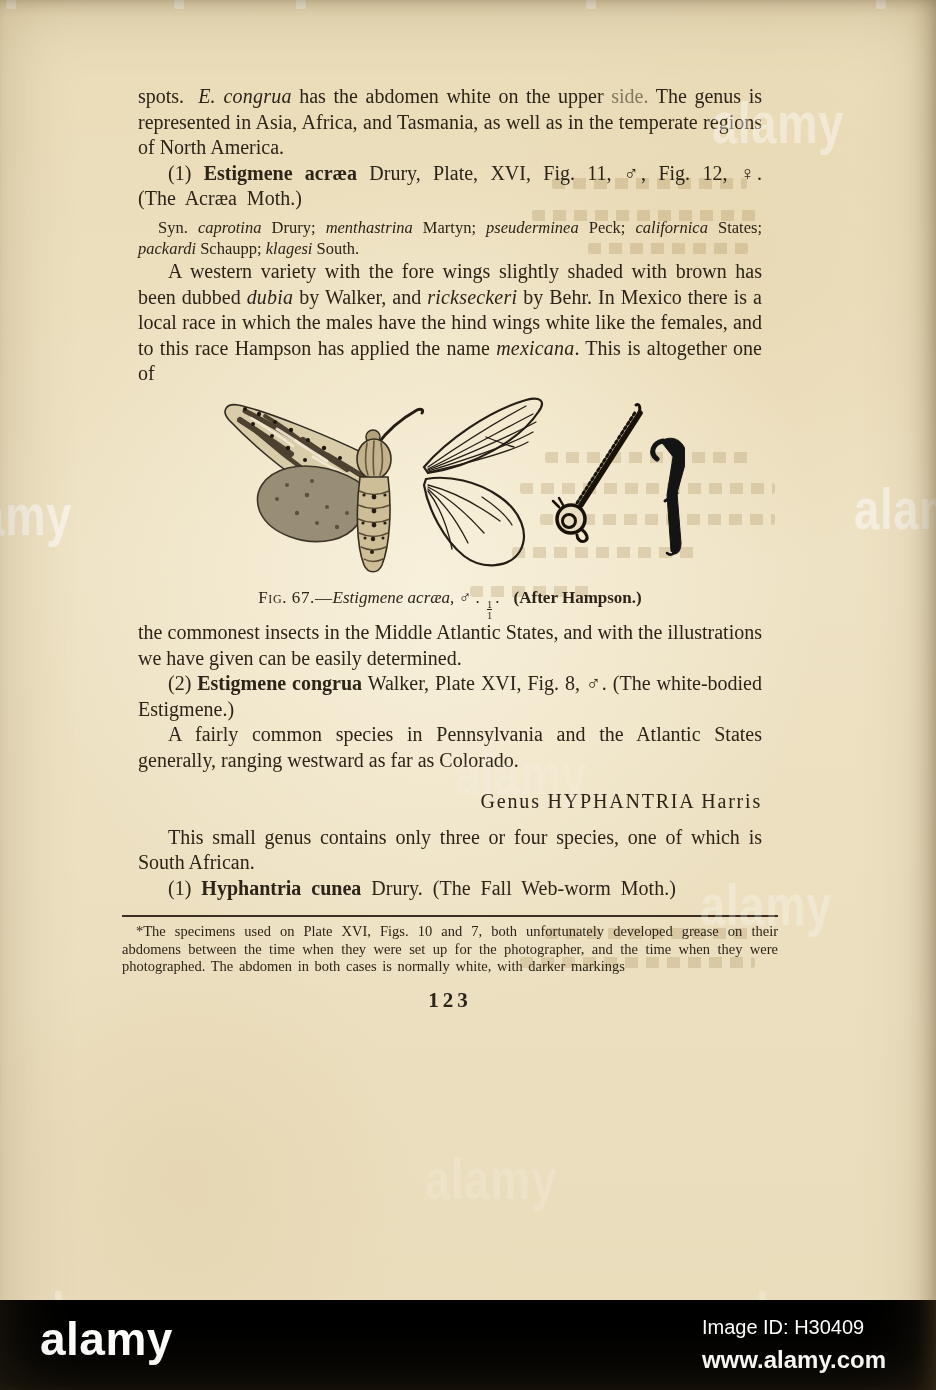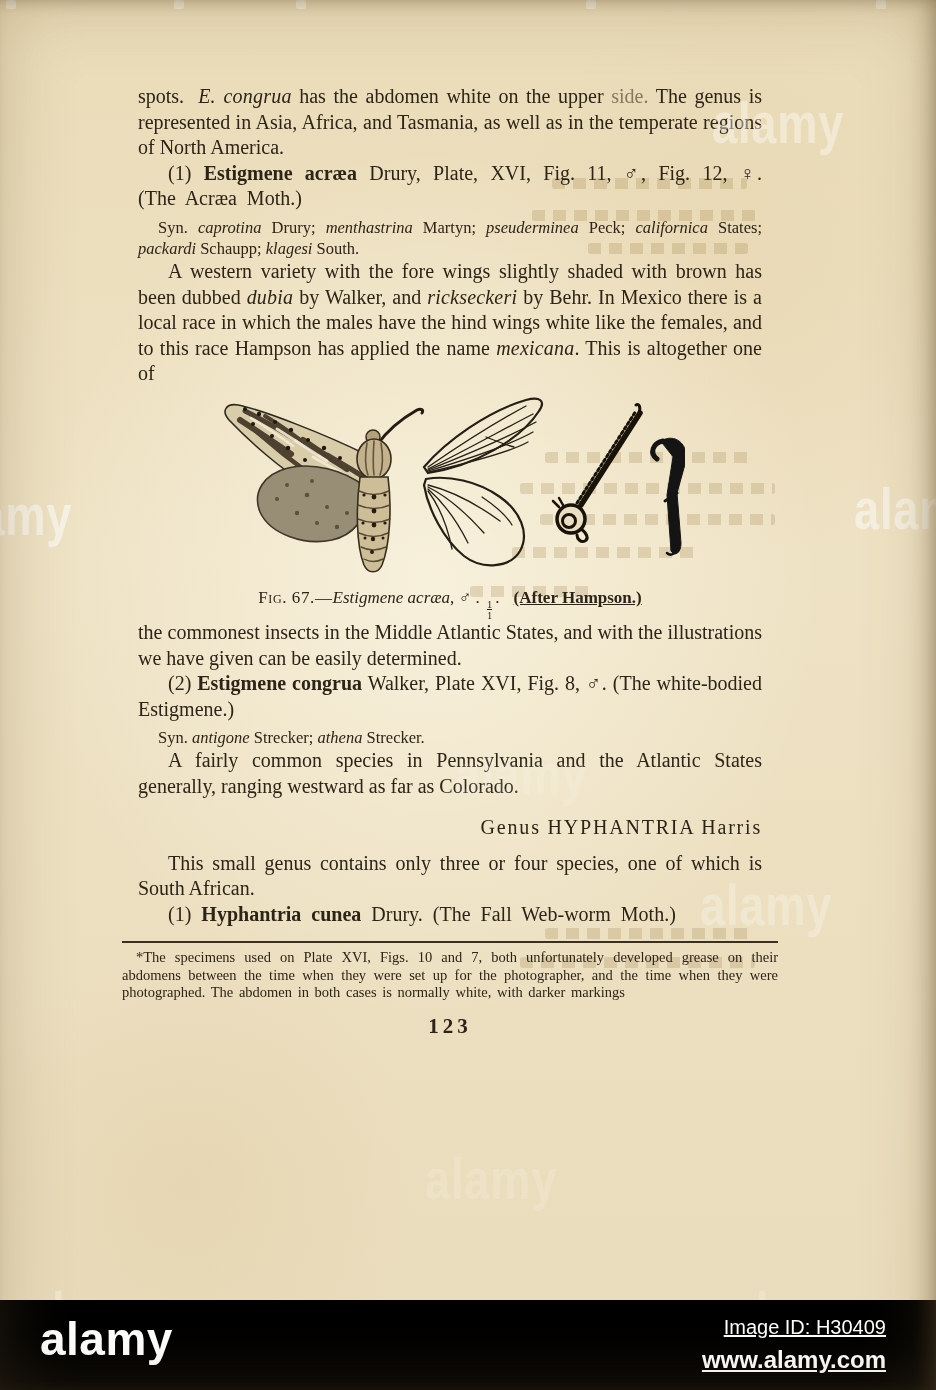--- a/index.html
+++ b/index.html
@@ -31,42 +31,42 @@
   .looser{word-spacing:12px;}
   .last-just{text-align-last:justify;}
   .syn{font-size:16.5px;line-height:21px;text-align:justify;text-indent:20px;margin:5px 0 0 0;}
   .fig{margin:8px 0 0 0;text-align:center;}
   .fig svg{display:block;margin:0 auto;}
   .fig-caption{font-size:17px;margin-top:7px;text-align:center;white-space:nowrap;}
   .sc{font-variant:small-caps;letter-spacing:0.6px;}
   .frac{display:inline-flex;flex-direction:column;align-items:center;vertical-align:-5px;
         font-size:10.5px;line-height:9px;margin:0 3px;}
   .frac .den{border-top:1px solid currentColor;padding-top:1px;}
-  .credit{margin-left:14px;text-decoration:underline;}
+  .credit{margin-left:14px;}
   .heading{text-align:right;font-weight:normal;font-size:20px;letter-spacing:1.8px;margin:16px 0 12px 0;}
   .footnote{margin:14px 0 0 -16px;width:656px;border-top:2px solid #3a2f20;padding-top:6px;
             font-size:14.5px;line-height:17.5px;text-align:justify;text-indent:14px;word-spacing:2px;}
   .page-number{text-align:center;font-size:21px;letter-spacing:4px;margin-top:12px;font-weight:bold;}
 
   
   .ghost{position:absolute;height:11px;border-radius:3px;z-index:0;filter:blur(0.7px);
          background:repeating-linear-gradient(90deg, rgba(150,118,60,0.22) 0 13px, rgba(150,118,60,0) 13px 21px);}
 
   
   .wm{position:absolute;z-index:4;pointer-events:none;color:#ffffff;
       font-family:"Liberation Sans",sans-serif;font-weight:bold;font-size:58px;letter-spacing:1px;
       transform:scaleX(0.78);transform-origin:left top;line-height:1;}
   .wm-frag{position:absolute;top:0;width:10px;height:9px;background:rgba(255,255,255,0.5);
            border-radius:2px;z-index:4;pointer-events:none;}
 
   
   .bottom-bar{position:absolute;left:0;top:1300px;width:936px;height:90px;background:#000;z-index:5;
               color:#fff;font-family:"Liberation Sans",sans-serif;}
   .bar-logo{position:absolute;left:40px;top:12px;font-weight:bold;font-size:46px;letter-spacing:0.5px;}
-  .bar-right{position:absolute;right:50px;top:16px;text-align:right;text-decoration:underline;}
+  .bar-right{position:absolute;right:50px;top:16px;}
   .bar-id{font-size:20px;}
   .bar-url{font-size:24px;font-weight:bold;margin-top:7px;}
 </style>
 </head>
 <body>
 
 <div class="page">
 
   <div class="ghost" style="left:552px;top:178px;width:195px;"></div>
   <div class="ghost" style="left:532px;top:210px;width:225px;"></div>
@@ -200,21 +200,20 @@
       <figcaption class="fig-caption"><span class="sc">Fig. 67.—</span><i>Estigmene acræa</i><span>, ♂ . </span><span class="frac">
             <span>1</span>
             <span class="den">1</span>
           </span><span>.</span><b class="credit">(After Hampson.)</b></figcaption>
     </figure>
 
     <p class="body mt-lg"><span>the commonest insects in the Middle Atlantic States, and with the illustrations we have given can be easily determined.</span></p>
 
     <p class="body indent mt-sm"><span>(2) </span><b>Estigmene congrua</b><span> Walker, Plate XVI, Fig. 8, ♂. (The white-bodied Estigmene.)</span></p>
 
-    <p class="syn"><span>Syn. </span><i>antigone</i><span> Strecker; </span><i>athena</i><span> Strecker.</span></p>
 
     <p class="body indent mt-sm"><span>A fairly common species in Pennsylvania and the Atlantic States generally, ranging westward as far as Colorado.</span></p>
 
     <h2 class="heading"><span>Genus HYPHANTRIA Harris</span></h2>
 
     <p class="body indent"><span>This small genus contains only three or four species, one of which is South African.</span></p>
 
     <p class="body indent loose mt-md"><span>(1) </span><b>Hyphantria cunea</b><span> Drury.  (The Fall Web-worm Moth.)</span></p>
 
 

